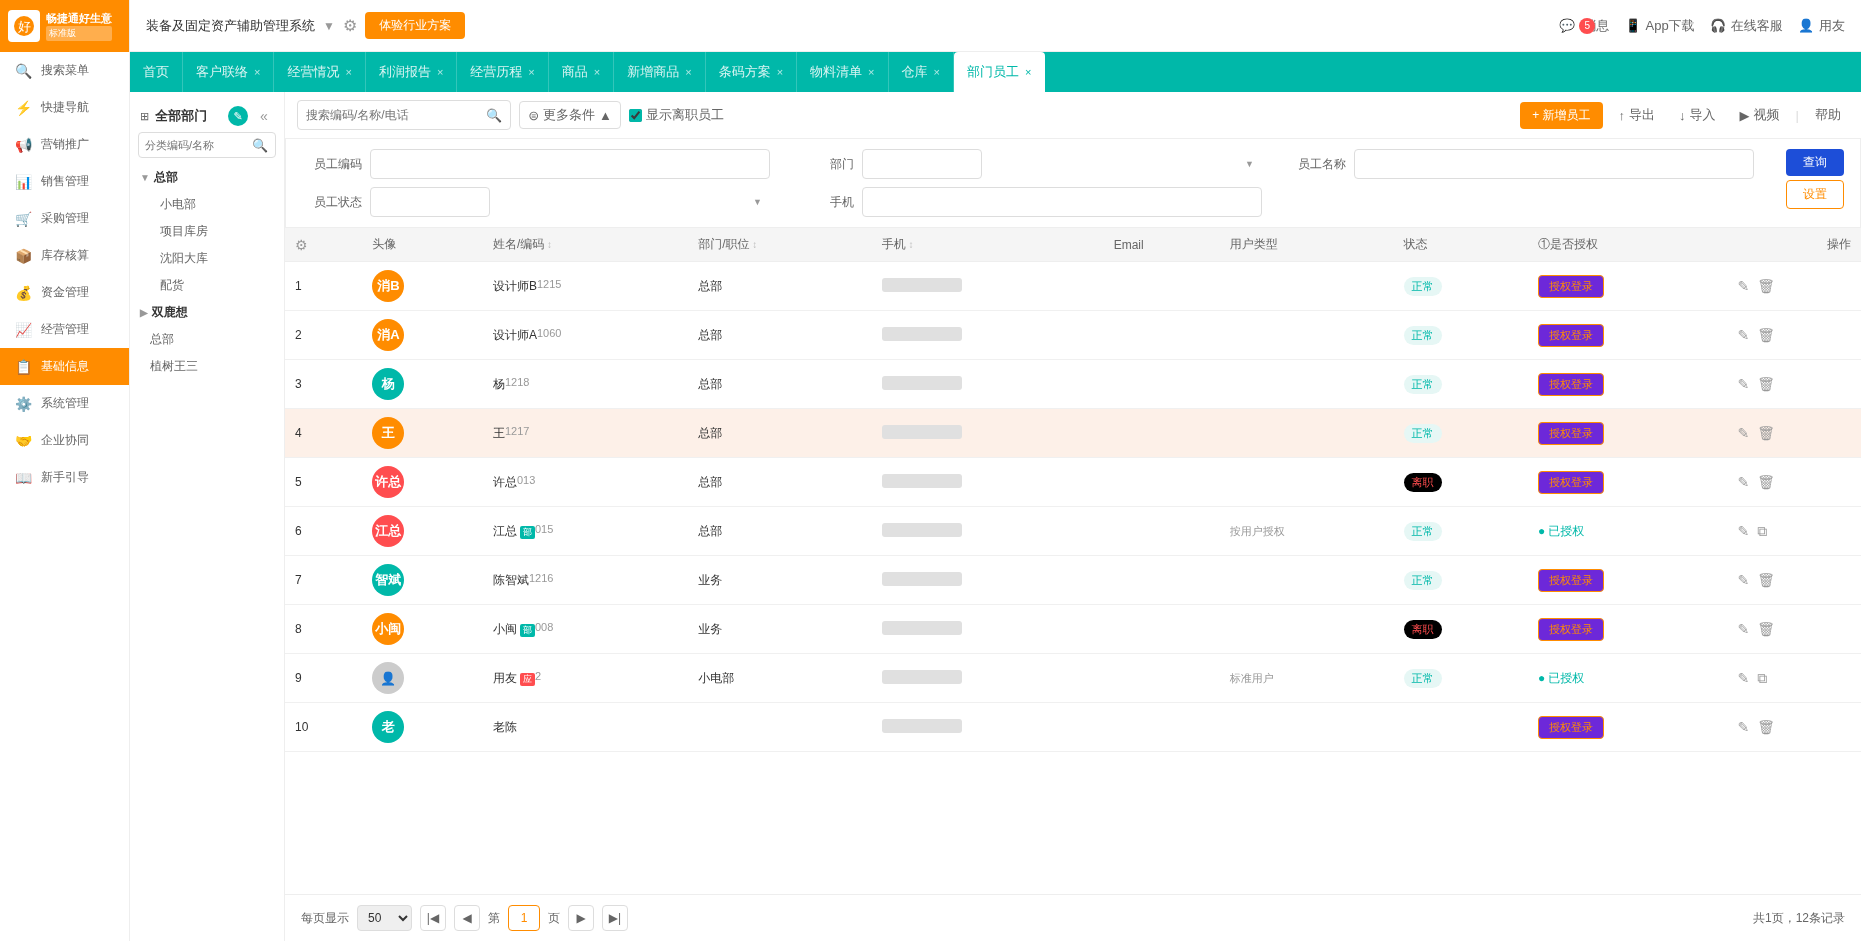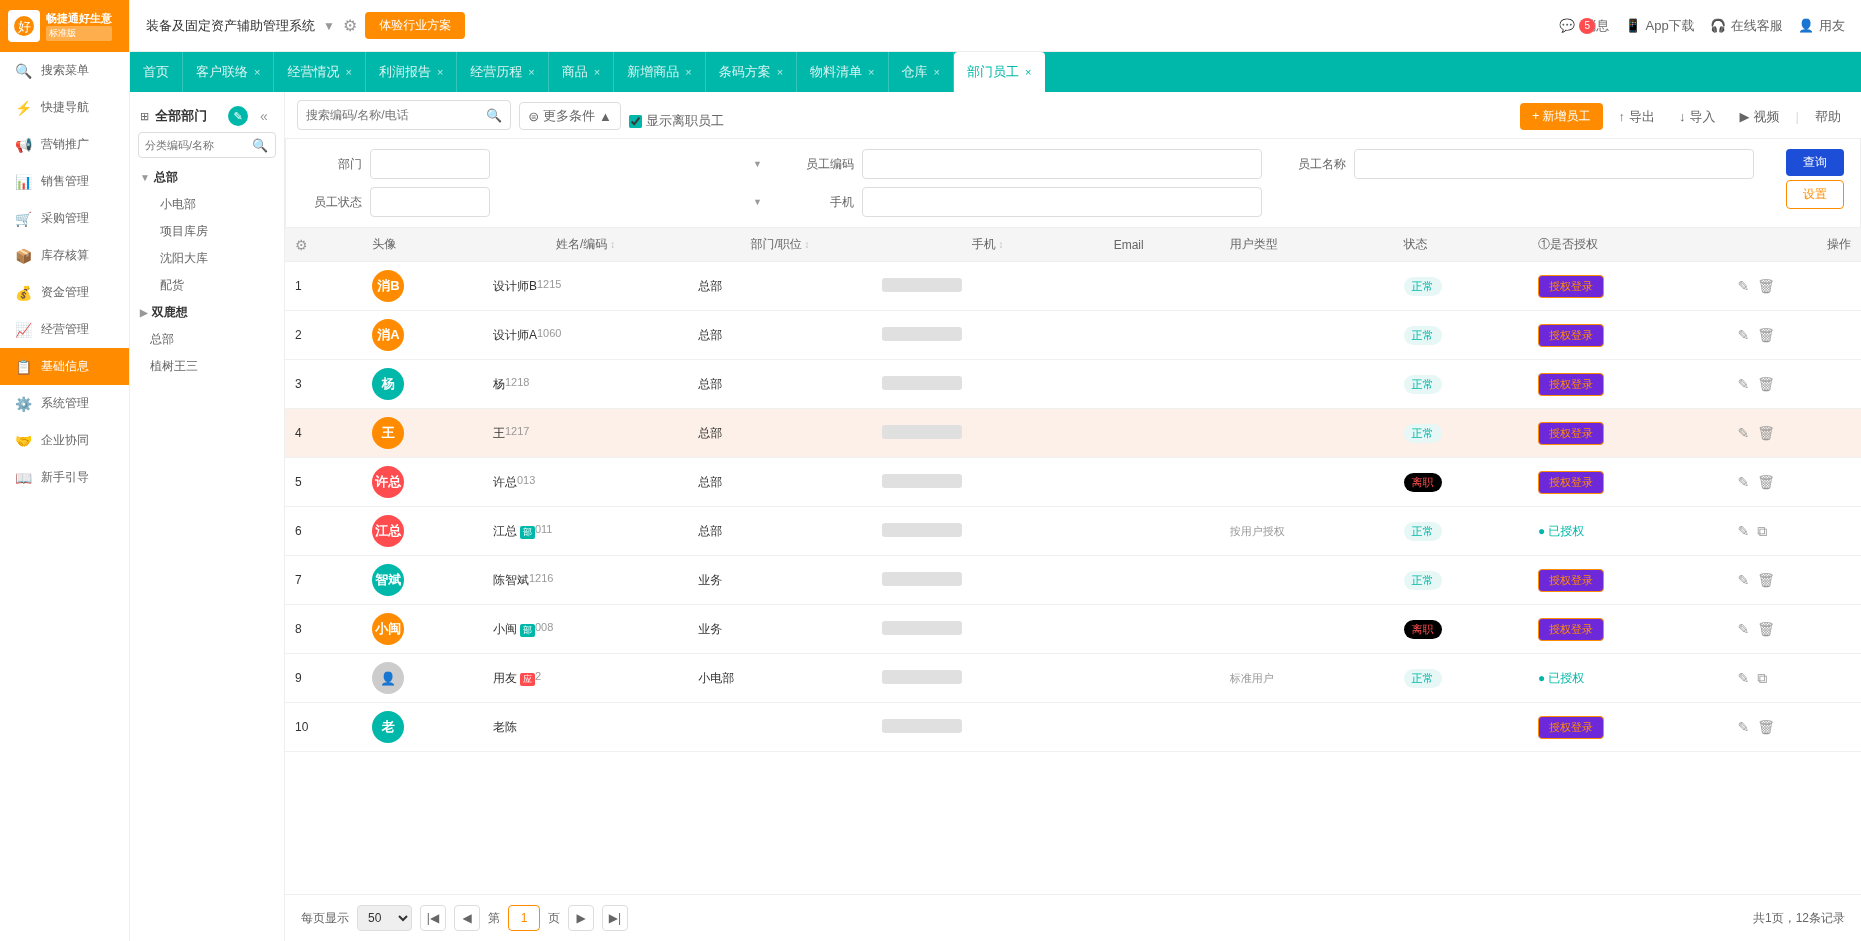--- a/index.html
+++ b/index.html
@@ -49,21 +49,21 @@
     .dept-tree-header-icon { width: 20px; height: 20px; background: #00b8a9; border-radius: 50%; display: flex; align-items: center; justify-content: center; color: #fff; font-size: 11px; cursor: pointer; }
     .dept-tree-collapse { width: 20px; height: 20px; display: flex; align-items: center; justify-content: center; color: #999; cursor: pointer; font-size: 14px; }
     .dept-item { padding: 5px 10px 5px 20px; cursor: pointer; color: #666; font-size: 12px; }
     .dept-group-label { padding: 5px 10px; font-size: 12px; color: #333; font-weight: bold; display: flex; align-items: center; gap: 4px; }
     .dept-group-label .arrow { font-size: 10px; color: #999; }
 
     
     .table-area { flex: 1; display: flex; flex-direction: column; overflow: hidden; }
 
     
-    .toolbar { padding: 8px 12px; display: flex; align-items: flex-end; gap: 8px; border-bottom: 1px solid #eee; background: #fff; flex-shrink: 0; }
+    .toolbar { padding: 8px 12px; display: flex; align-items: center; gap: 8px; border-bottom: 1px solid #eee; background: #fff; flex-shrink: 0; }
     .search-box { display: flex; align-items: center; border: 1px solid #ddd; border-radius: 4px; padding: 0 8px; height: 30px; background: #fff; }
     .search-box input { border: none; outline: none; font-size: 12px; color: #666; width: 180px; }
     .search-icon-btn { color: #999; cursor: pointer; }
     .filter-btn { display: flex; align-items: center; gap: 4px; color: #666; cursor: pointer; font-size: 12px; padding: 4px 8px; border: 1px solid #ddd; border-radius: 4px; }
     .show-resigned { display: flex; align-items: center; gap: 4px; color: #666; font-size: 12px; cursor: pointer; }
     .show-resigned input[type=checkbox] { accent-color: #00b8a9; }
     .toolbar-right { margin-left: auto; display: flex; align-items: center; gap: 8px; }
     .btn-add { background: #ff8c00; color: #fff; border: none; padding: 5px 12px; border-radius: 4px; cursor: pointer; font-size: 12px; display: flex; align-items: center; gap: 4px; }
     .btn-secondary { display: flex; align-items: center; gap: 4px; color: #666; cursor: pointer; font-size: 12px; padding: 4px 8px; }
     .btn-separator { color: #ddd; }
@@ -99,21 +99,21 @@
     .btn-auth { border: 1px solid #ff8c00; color: #ff8c00; background: #6d28d9; padding: 3px 10px; border-radius: 4px; cursor: pointer; font-size: 11px; white-space: nowrap; }
     .already-auth { color: #00b8a9; font-size: 12px; }
     .already-auth::before { content: '●'; margin-right: 3px; }
     .user-auth { font-size: 11px; color: #999; }
     .op-btns { display: flex; gap: 8px; align-items: center; }
     .op-btn { color: #999; cursor: pointer; font-size: 14px; }
     .blurred { background: #e0e0e0; border-radius: 3px; color: transparent; user-select: none; width: 80px; height: 14px; display: inline-block; }
     .badge-dept { display: inline-block; background: #00b8a9; color: #fff; font-size: 9px; padding: 0 3px; border-radius: 2px; margin-left: 3px; }
     .badge-ying { display: inline-block; background: #ff4d4f; color: #fff; font-size: 9px; padding: 0 3px; border-radius: 2px; margin-left: 3px; }
     .col-settings { color: #999; cursor: pointer; font-size: 14px; }
-    th.sortable { cursor: pointer; text-align: center; }
+    th.sortable { cursor: pointer; }
     th.sortable::after { content: ' ↕'; font-size: 10px; color: #bbb; }
 
     
     .pagination { padding: 10px 16px; display: flex; align-items: center; gap: 8px; border-top: 1px solid #eee; background: #fff; flex-shrink: 0; }
     .page-size-label { color: #666; font-size: 12px; }
     .page-size-select { border: 1px solid #ddd; border-radius: 4px; padding: 3px 6px; font-size: 12px; color: #333; height: 26px; }
     .page-btn { width: 26px; height: 26px; border: 1px solid #ddd; border-radius: 4px; display: flex; align-items: center; justify-content: center; cursor: pointer; color: #666; font-size: 12px; background: #fff; }
     .page-btn:disabled { color: #bbb; cursor: default; }
     .page-current { border: 1px solid #ff8c00; border-radius: 4px; width: 32px; height: 26px; display: flex; align-items: center; justify-content: center; font-size: 12px; color: #ff8c00; }
     .page-info { margin-left: auto; color: #666; font-size: 12px; }
@@ -327,30 +327,30 @@
             <span>帮助</span>
           </div>
         </div>
       </div>
 
       <div class="filter-panel">
         <div style="display:flex;align-items:flex-start;gap:16px;">
           <div style="flex:1;">
             <div class="filter-row">
               <div class="filter-field">
+                <span class="filter-label">员工编码</span>
+                <input class="filter-input" style="">
+              </div>
+              <div class="filter-field">
                 <span class="filter-label">部门</span>
                 <div class="filter-select-wrap">
                   <select class="filter-select">
                     <option></option>
                   </select>
                 </div>
-              </div>
-              <div class="filter-field">
-                <span class="filter-label">员工编码</span>
-                <input class="filter-input" style="">
               </div>
               <div class="filter-field">
                 <span class="filter-label">员工名称</span>
                 <input class="filter-input" style="">
               </div>
             </div>
             <div class="filter-row">
               <div class="filter-field">
                 <span class="filter-label">员工状态</span>
                 <div class="filter-select-wrap">
@@ -517,21 +517,21 @@
             </tr>
 
             <tr>
               <td>6</td>
               <td>
                   <div class="avatar" style="background:#ff4d4f;">江总</div>
                 </td>
               <td>
                   <div class="name-code">
                     <span class="name-text">江总<span class="badge-dept">部</span></span>
-                    <span class="code-text">011</span>
+                    <span class="code-text">015</span>
                   </div>
                 </td>
               <td>总部</td>
               <td><span class="blurred"></span></td>
               <td></td>
               <td><span class="user-auth">按用户授权</span></td>
               <td><span class="status-badge status-normal">正常</span></td>
               <td><span class="already-auth">已授权</span></td>
               <td>
                   <div class="op-btns">

